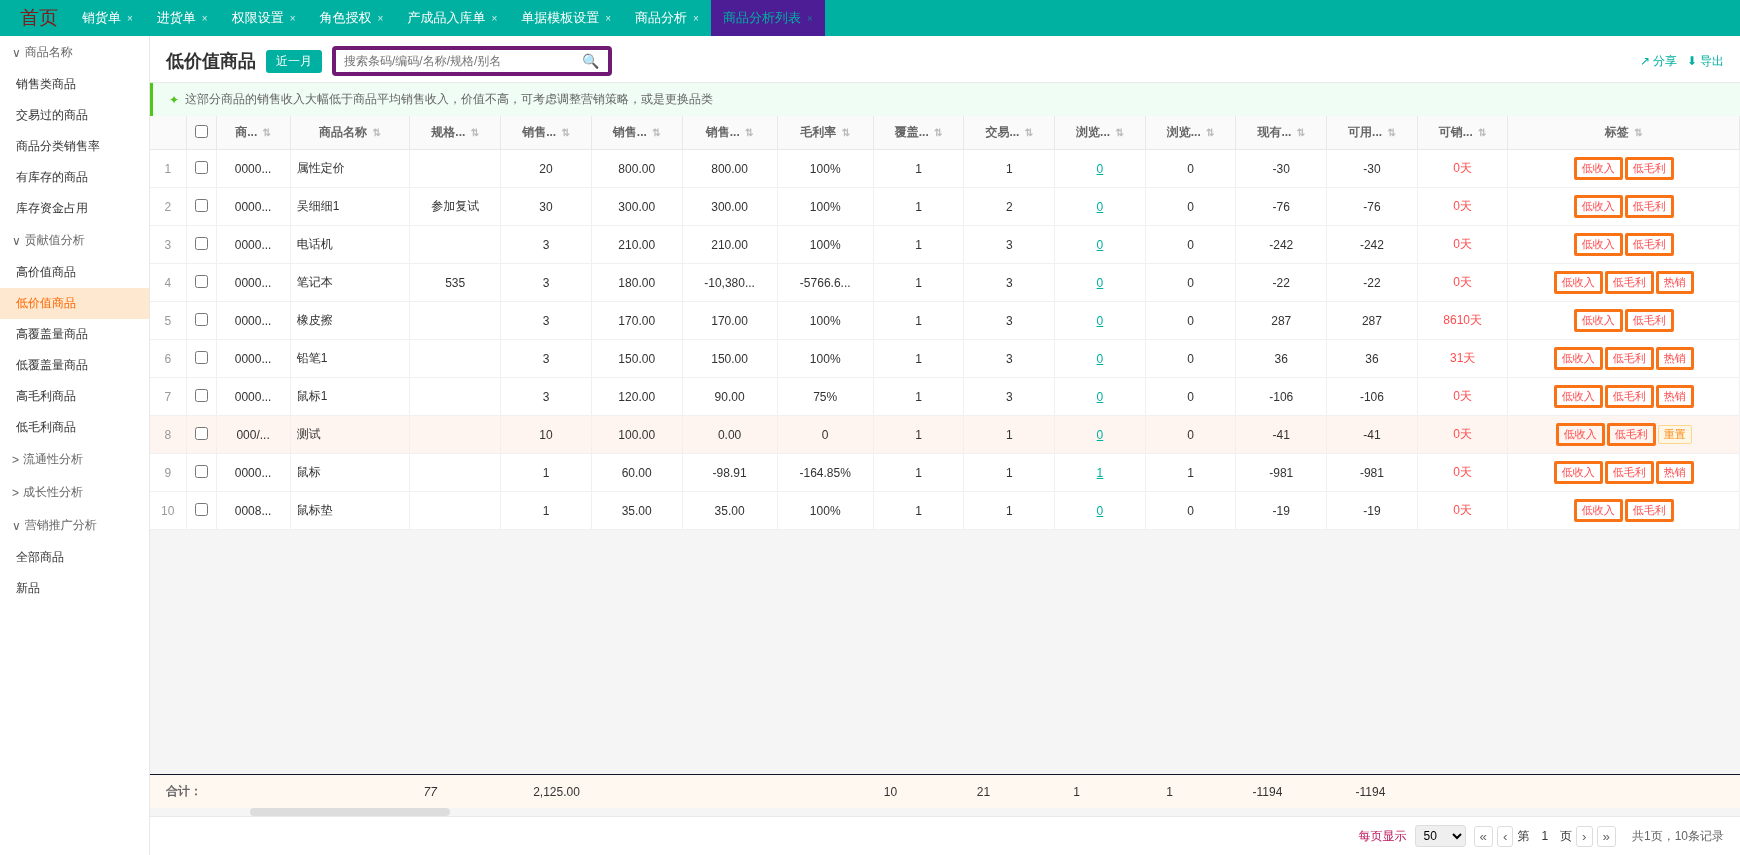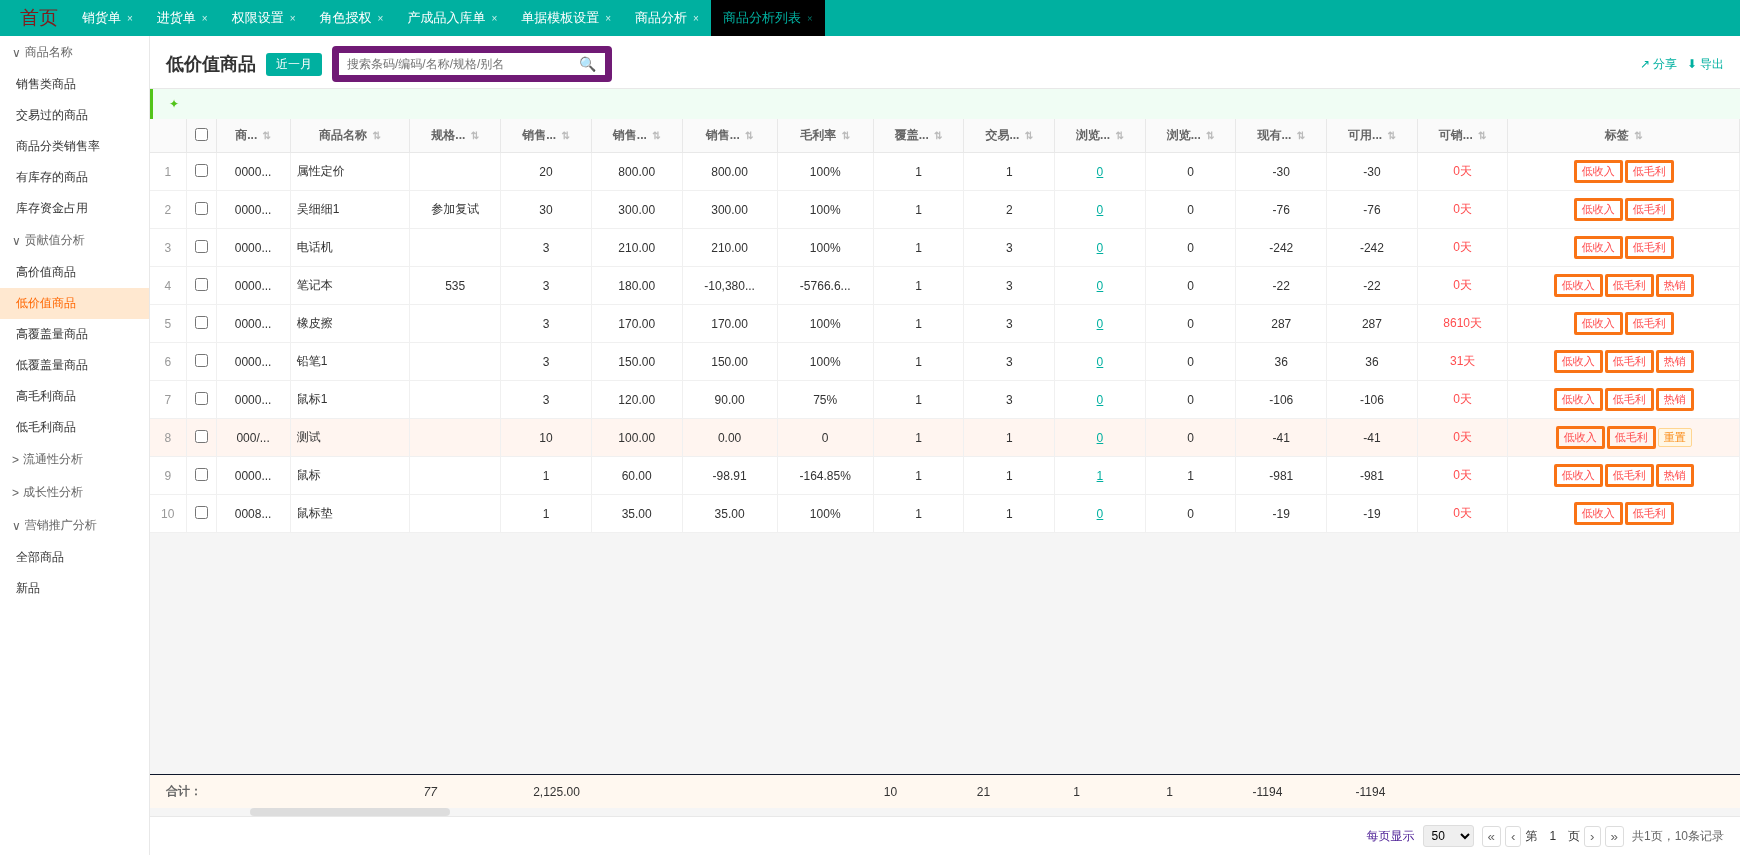--- a/index.html
+++ b/index.html
@@ -1,42 +1,42 @@
 <!DOCTYPE html>
 <html><head>
   <meta charset="utf-8">
   <style>
     * { margin: 0; padding: 0; box-sizing: border-box; }
     body { font-family: 'Microsoft YaHei', Arial, sans-serif; font-size: 12px; background: #f5f5f5; color: #333; width: 1740px; min-height: 855px; overflow-x: hidden; }
 
     
     .top-nav { background: #00b0a0; display: flex; align-items: center; height: 36px; padding: 0 8px; }
     .nav-item { color: #fff; padding: 0 12px; height: 36px; display: flex; align-items: center; font-size: 13px; cursor: pointer; white-space: nowrap; }
-    .nav-item.active { background: #000000; color: #00b0a0; font-family: Liberation Serif, serif; }
+    .nav-item.active { background: #4c1d95; color: #00b0a0; font-family: Liberation Serif, serif; }
     .nav-item .close-x { margin-left: 6px; font-size: 10px; color: inherit; opacity: 0.8; }
     .nav-home { color: #7f1d1d; font-size: 19px; }
 
     
     .main-layout { display: flex; height: calc(855px - 36px); }
 
     
     .sidebar { width: 150px; background: #fff; border-right: 1px solid #e8e8e8; overflow-y: auto; flex-shrink: 0; }
     .sidebar-group { }
     .sidebar-group-title { padding: 8px 12px; font-size: 12px; color: #666; display: flex; align-items: center; gap: 4px; }
     .sidebar-item { padding: 7px 16px; font-size: 12px; color: #333; cursor: pointer; }
     .sidebar-item.active { background: #ffe8d0; color: #ff6600; }
 
     
     .content { flex: 1; display: flex; flex-direction: column; overflow: hidden; }
 
     
     .content-header { padding: 10px 16px 6px; display: flex; align-items: center; gap: 10px; background: #fff; border-bottom: 1px solid #e8e8e8; }
     .page-title { font-size: 18px; font-weight: bold; color: #333; }
     .filter-btn { background: #00b0a0; color: #fff; border: none; padding: 3px 10px; border-radius: 3px; font-size: 12px; cursor: pointer; }
-    .search-box { display: flex; align-items: center; border: 7px solid #701a75; border-radius: 4px; padding: 3px 8px; gap: 4px; flex: 1; max-width: 280px; }
+    .search-box { display: flex; align-items: center; border: 4px solid #701a75; border-radius: 4px; padding: 3px 8px; gap: 4px; flex: 1; max-width: 280px; }
     .search-box input { border: none; outline: none; font-size: 12px; width: 100%; color: #999; }
     .search-icon { color: #00b0a0; font-size: 14px; }
     .header-right { margin-left: auto; display: flex; gap: 10px; }
     .header-btn { color: #00b0a0; font-size: 12px; cursor: pointer; display: flex; align-items: center; gap: 3px; }
 
     
     .notice { background: #f0fdf4; border-left: 3px solid #52c41a; padding: 8px 16px; font-size: 12px; color: #666; margin: 0; display: flex; align-items: center; gap: 6px; }
     .notice-icon { color: #52c41a; }
 
     
@@ -52,26 +52,26 @@
     .tag-orange { color: #fa8c16; border: 1px solid #ffd591; background: #fff7e6; }
     .tag-link { color: #00b0a0; text-decoration: underline; cursor: pointer; }
     .checkbox-cell { width: 30px; }
 
     
     .footer-total { background: #fff8f0; border-top: 1px solid #0f172a; padding: 8px 16px; display: flex; align-items: center; font-size: 12px; }
     .total-label { color: #666; font-weight: bold; margin-right: 20px; }
 
     
     .pagination { background: #fff; border-top: 1px solid #e8e8e8; padding: 8px 16px; display: flex; align-items: center; justify-content: flex-end; gap: 8px; font-size: 12px; }
-    .page-size-label { color: #4c1d95; margin-left: 27px; }
+    .page-size-label { color: #be185d; margin-left: 27px; }
     .page-size-select { border: 1px solid #ddd; padding: 2px 4px; border-radius: 3px; font-size: 12px; }
     .page-nav { display: flex; align-items: center; gap: 4px; }
     .page-nav-btn { color: #666; cursor: pointer; padding: 2px 5px; border: 1px solid #ddd; border-radius: 3px; background: #fff; }
     .page-current { padding: 2px 8px; color: #333; }
-    .page-info { color: #666; }
+    .page-info { color: #666; margin-left: 8px; }
 
     
     .table-scroll-x { background: #f5f5f5; height: 8px; }
   </style>
 </head>
 <body>
 
 <div class="top-nav">
   <div class="nav-item nav-home">首页</div>
   <div class="nav-item">销货单 <span class="close-x">×</span></div>
@@ -148,20 +148,21 @@
         </div>
         <div class="header-btn">
           <span>⬇</span>
           <span>导出</span>
         </div>
       </div>
     </div>
 
     <div class="notice">
       <span class="notice-icon">✦</span>
+      <span>这部分商品的销售收入大幅低于商品平均销售收入，价值不高，可考虑调整营销策略，或是更换品类</span>
     </div>
 
     <div class="table-wrapper">
       <table>
         <thead>
           <tr>
   <th style="width:36px;"></th>
   <th class="checkbox-cell"><input type="checkbox" style=""></th>
   <th>商... <span class="sort-icon">⇅</span></th>
   <th style="min-width:80px;">商品名称 <span class="sort-icon">⇅</span></th>

